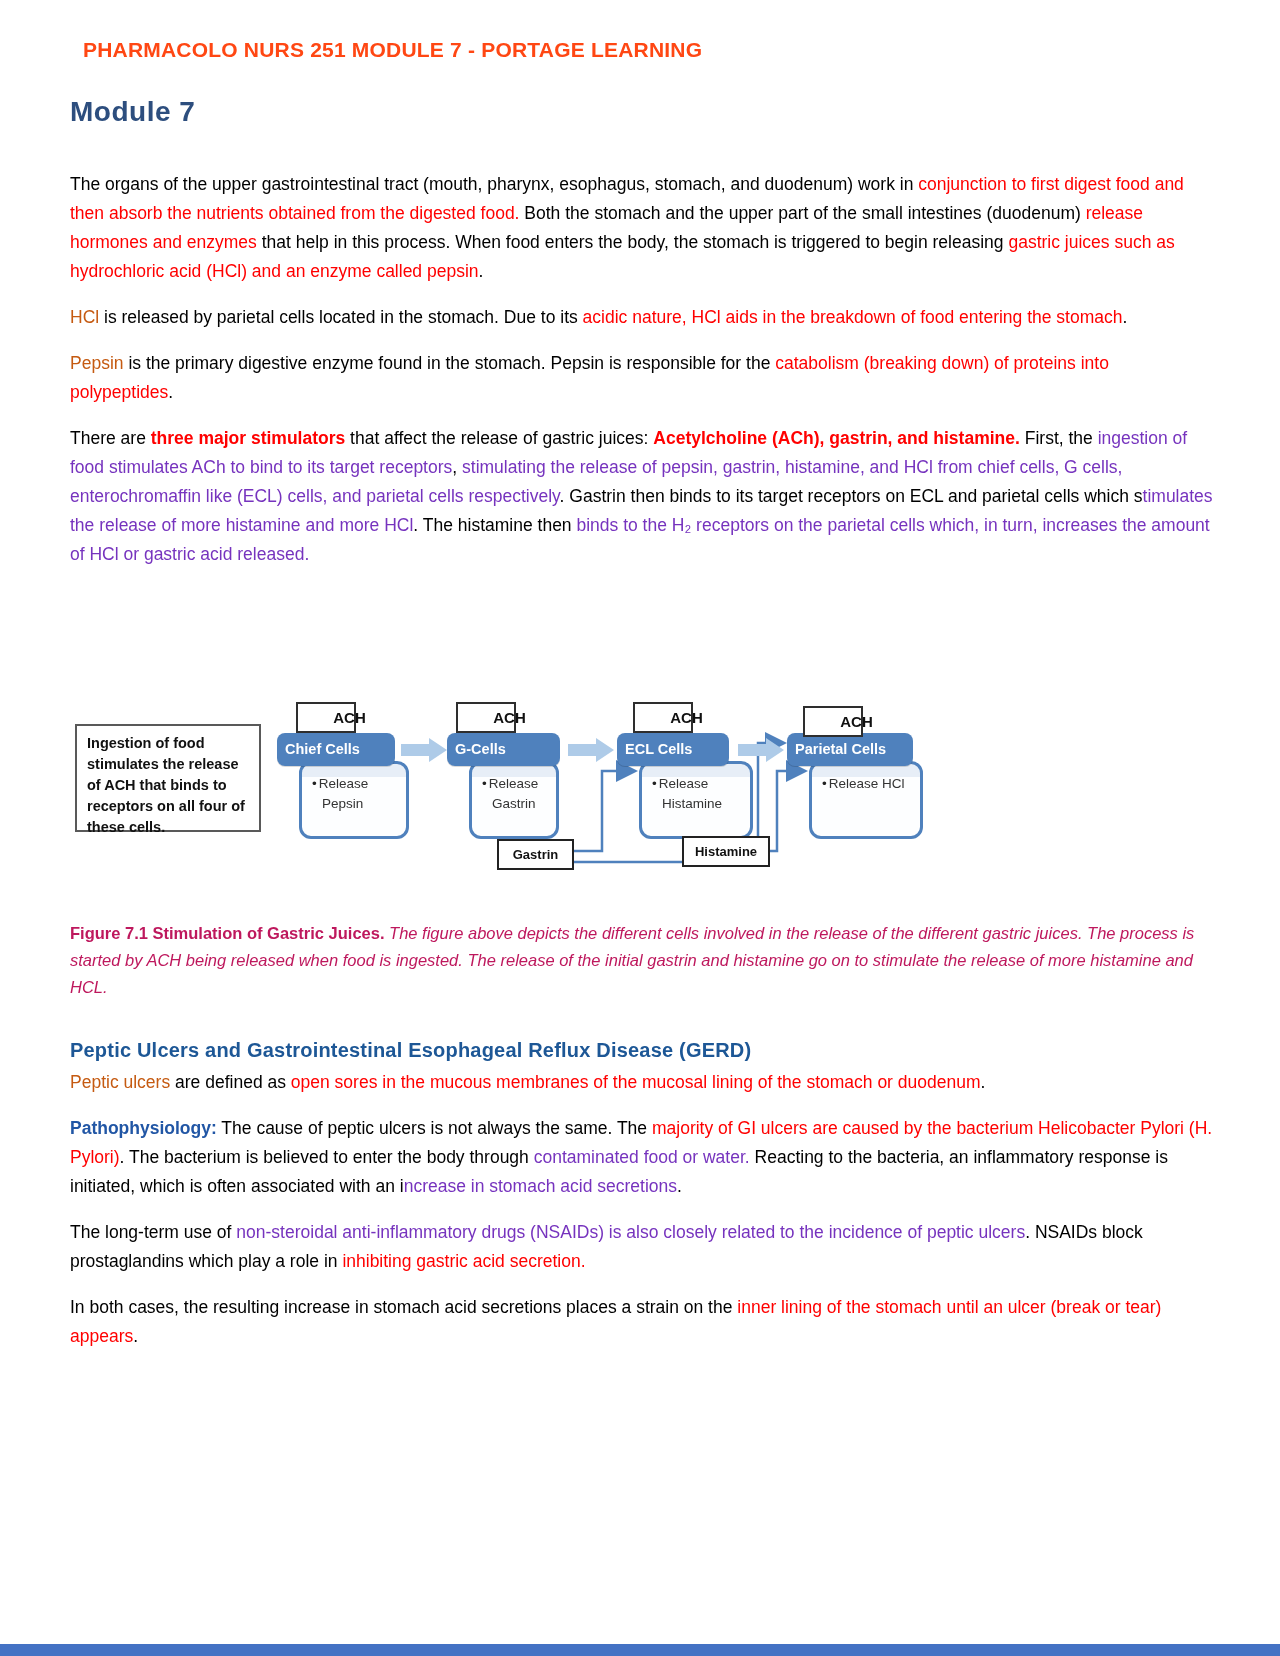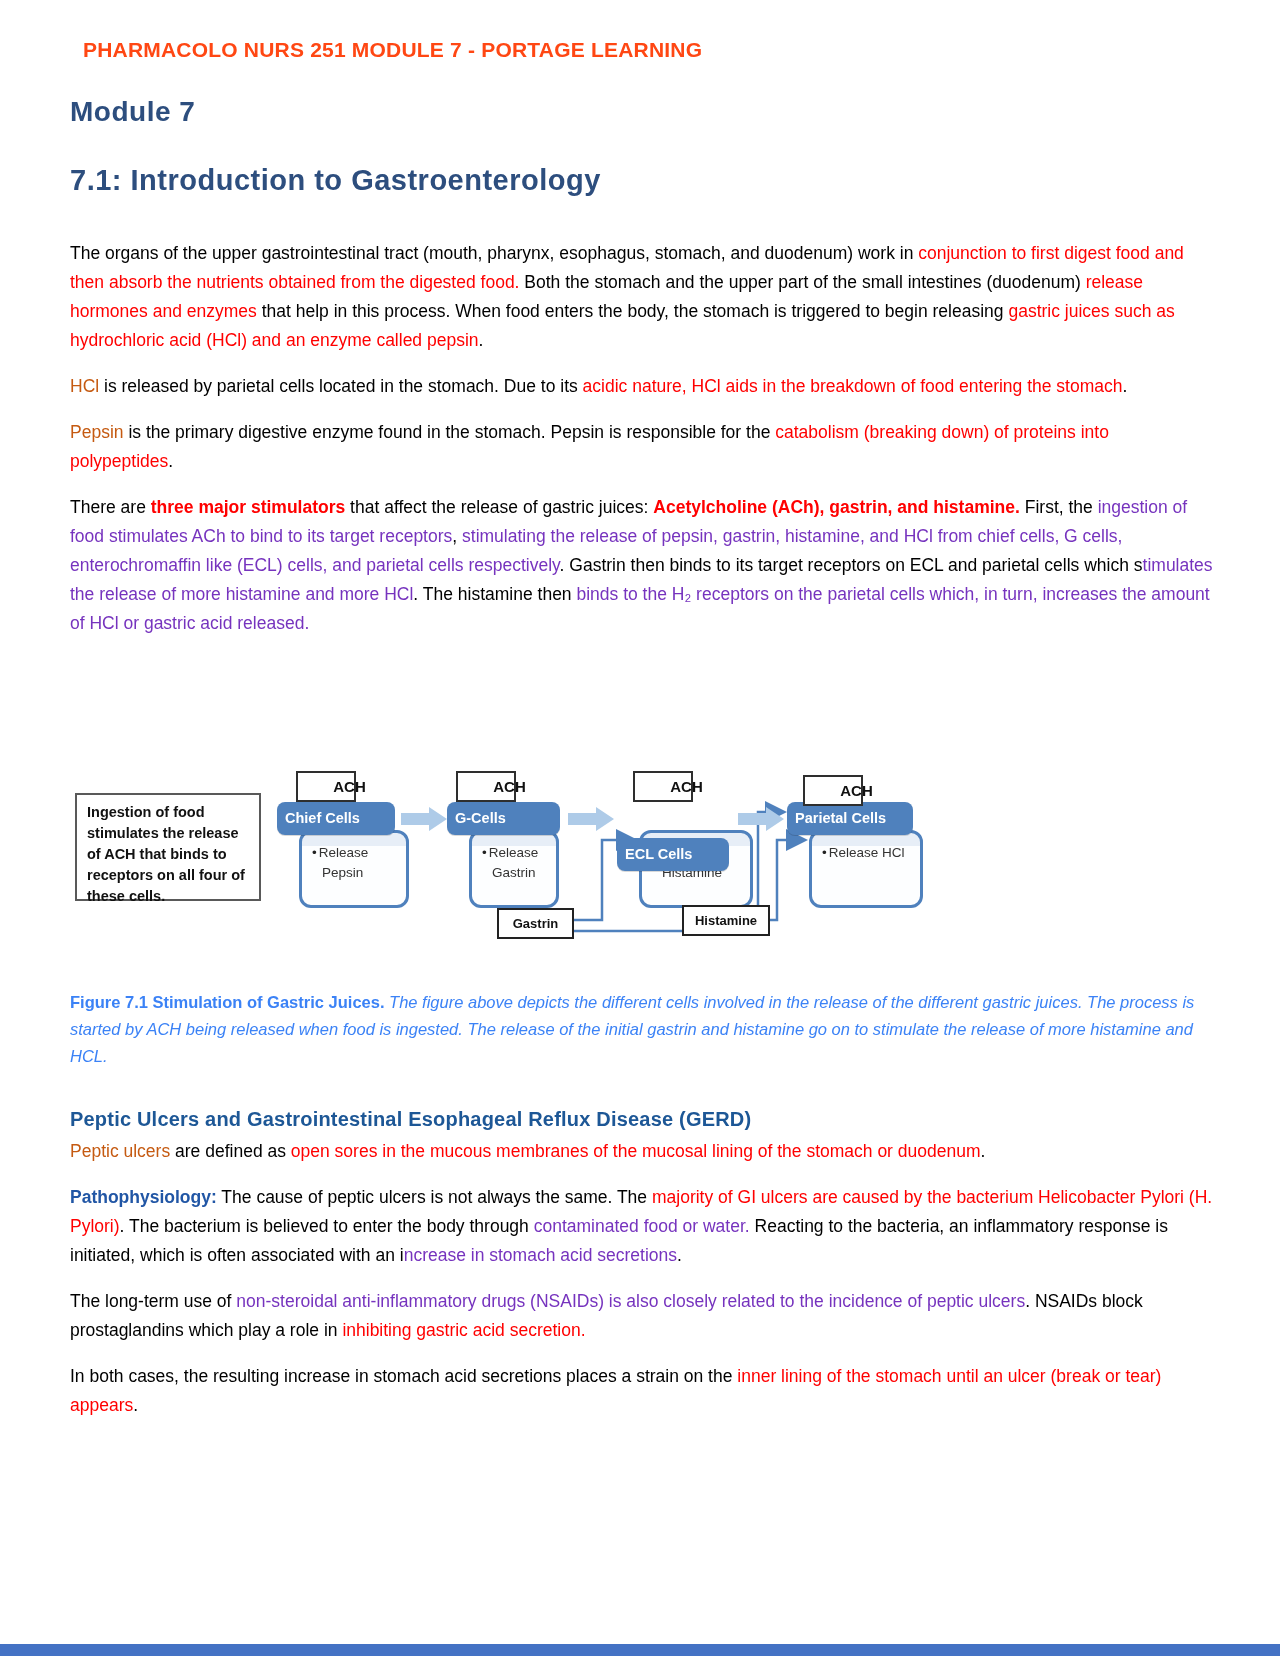--- a/index.html
+++ b/index.html
@@ -50,40 +50,39 @@
   }
   .cell-release .rel { padding-left:10px; text-indent:-10px; }
   .cell-release .rel::before { content:"•"; margin-right:2px; color:#222; }
   .flow-arrow { position:absolute; top:47px; z-index:0; }
   .fb-label {
     position:absolute; background:#fff; border:2px solid #222; z-index:3;
     font-size:13px; font-weight:bold; color:#111; display:flex; align-items:center; justify-content:center;
   }
   .connectors { position:absolute; left:0; top:0; z-index:0; }
 
-  .caption { margin-top:14px; font-size:16.5px; line-height:27px; max-width:1150px; color:#3b82f6; }
+  .caption { margin-top:14px; font-size:16.5px; line-height:27px; max-width:1150px; color:#be185d; }
   .caption .cap-b { font-weight:bold; }
   .caption .cap-i { font-style:italic; }
 
   h3.subsection { color:#1d5796; font-size:20px; font-weight:bold; margin-top:38px; letter-spacing:.2px; }
   .bodytext2 p { font-size:17.5px; line-height:29px; margin-top:17px; max-width:1150px; }
   .bodytext2 p.tight { margin-top:6px; }
 
   .bottom-bar { position:absolute; left:0; bottom:0; width:1280px; height:12px; background:#4472c4; }
 </style>
 </head>
 <body>
 
 <div class="page">
 
   <div class="kicker">PHARMACOLO NURS 251 MODULE 7 - PORTAGE LEARNING</div>
 
   <h1 class="module">Module 7</h1>
 
-  <h2 class="section">7.1: Introduction to Gastroenterology</h2>
 
   <div class="bodytext">
     <p><span class="seg k">The organs of the upper gastrointestinal tract (mouth, pharynx, esophagus, stomach, and duodenum) work in </span><span class="seg r">conjunction to first digest food and then absorb the nutrients obtained from the digested food.</span><span class="seg k"> Both the stomach and the upper part of the small intestines (duodenum) </span><span class="seg r">release hormones and enzymes</span><span class="seg k"> that help in this process. When food enters the body, the stomach is triggered to begin releasing </span><span class="seg r">gastric juices such as hydrochloric acid (HCl) and an enzyme called pepsin</span><span class="seg k">.</span></p>
     <p><span class="seg o">HCl</span><span class="seg k"> is released by parietal cells located in the stomach. Due to its </span><span class="seg r">acidic nature, HCl aids in the breakdown of food entering the stomach</span><span class="seg k">.</span></p>
     <p><span class="seg o">Pepsin</span><span class="seg k"> is the primary digestive enzyme found in the stomach. Pepsin is responsible for the </span><span class="seg r">catabolism (breaking down) of proteins into polypeptides</span><span class="seg k">.</span></p>
     <p><span class="seg k">There are </span><span class="seg rb">three major stimulators</span><span class="seg k"> that affect the release of gastric juices: </span><span class="seg rb">Acetylcholine (ACh), gastrin, and histamine.</span><span class="seg k"> First, the </span><span class="seg p">ingestion of food stimulates ACh to bind to its target receptors</span><span class="seg k">, </span><span class="seg p">stimulating the release of pepsin, gastrin, histamine, and HCl from chief cells, G cells, enterochromaffin like (ECL) cells, and parietal cells respectively</span><span class="seg k">. Gastrin then binds to its target receptors on ECL and parietal cells which s</span><span class="seg p">timulates the release of more histamine and more HCl</span><span class="seg k">. The histamine then </span><span class="seg p">binds to the H₂ receptors on the parietal cells which, in turn, increases the amount of HCl or gastric acid released.</span></p>
   </div>
 
   <div class="figure-wrap">
 
@@ -112,21 +111,21 @@
     <div class="ach-box" style="left:386px;">ACH</div>
     <div class="cell-header" style="left:377px; width:113px;">G-Cells</div>
     <div class="cell-release" style="left:399px; width:90px;">
       <div class="rel">Release Gastrin</div>
     </div>
     <svg class="flow-arrow" style="left:498px;" width="46" height="24" viewBox="0 0 46 24">
       <polygon points="0,6 28,6 28,0 46,12 28,24 28,18 0,18" fill="#aecbe8"></polygon>
     </svg>
 
     <div class="ach-box" style="left:563px;">ACH</div>
-    <div class="cell-header" style="left:547px; width:112px;margin-top:36px;">ECL Cells</div>
+    <div class="cell-header" style="left:547px; width:112px;">ECL Cells</div>
     <div class="cell-release" style="left:569px; width:114px;">
       <div class="rel">Release Histamine</div>
     </div>
     <svg class="flow-arrow" style="left:668px;" width="46" height="24" viewBox="0 0 46 24">
       <polygon points="0,6 28,6 28,0 46,12 28,24 28,18 0,18" fill="#aecbe8"></polygon>
     </svg>
 
     <div class="ach-box" style="left:733px; top:15px;">ACH</div>
     <div class="cell-header" style="left:717px; width:126px;">Parietal Cells</div>
     <div class="cell-release" style="left:739px; width:114px;">

